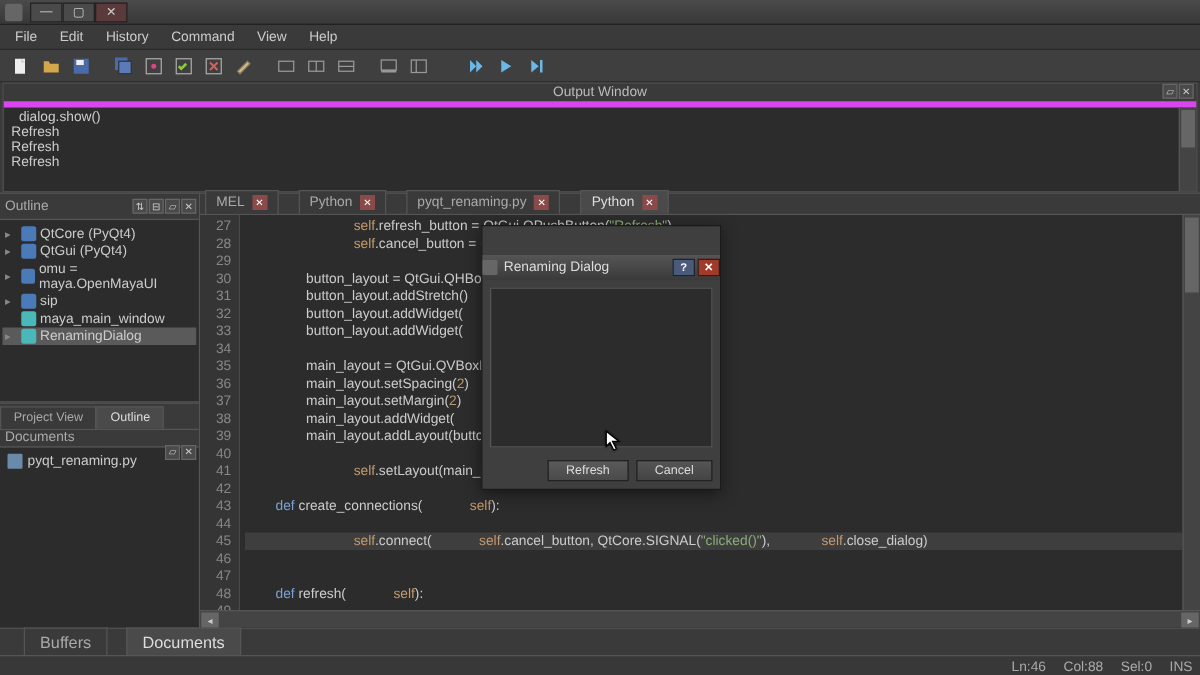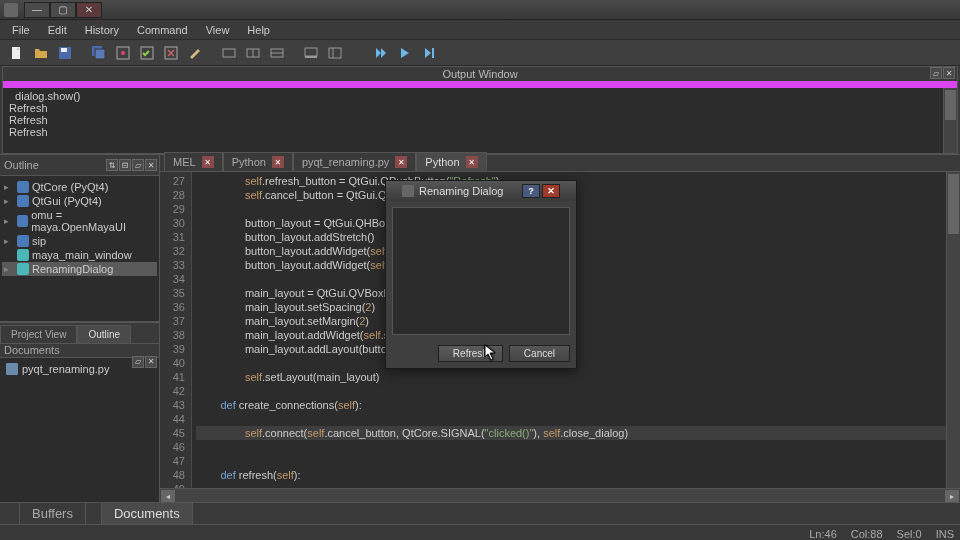--- a/index.html
+++ b/index.html
@@ -18,21 +18,21 @@
 .menu-item { padding: 2px 8px; color: #ccc; }
 
 
 .toolbar { height: 26px; background: #3f3f3f; border-bottom: 1px solid #2a2a2a; display: flex; align-items: center; padding: 0 6px; gap: 2px; }
 .tbtn { width: 22px; height: 20px; display: flex; align-items: center; justify-content: center; border: 1px solid transparent; }
 .tbtn svg { width: 16px; height: 16px; }
 .tsep { width: 8px; }
 
 
 .output-panel { height: 88px; background: #2c2c2c; border: 1px solid #555; margin: 0 2px; display: flex; flex-direction: column; }
-.output-header { font-size: 10px; color: #bbb; text-align: center; padding: 1px; background: #3a3a3a; border-bottom: 7px solid #d946ef; position: relative; }
+.output-header { font-size: 10px; color: #bbb; text-align: center; padding: 1px; background: #3a3a3a; border-bottom: 5px solid #d946ef; position: relative; }
 .panel-btns { position: absolute; right: 2px; top: 0; display: flex; gap: 1px; }
 .pb { width: 12px; height: 12px; background: #4a4a4a; border: 1px solid #666; font-size: 8px; display:flex; align-items:center; justify-content:center; color:#ccc; }
 .output-body { flex: 1; padding: 2px 6px; font-family: Consolas, monospace; color: #ccc; overflow: hidden; position: relative; }
 .output-line { white-space: pre; }
 .scroll-v { position: absolute; right: 0; top: 0; bottom: 0; width: 14px; background: #444; border-left: 1px solid #555; }
 .scroll-thumb { background: #666; margin: 1px; }
 
 
 .main-split { display: flex; height: 348px; }
 
@@ -49,46 +49,46 @@
 .left-tabs { height: 22px; background: #3a3a3a; border-top: 1px solid #555; border-bottom: 1px solid #555; display: flex; align-items: flex-end; }
 .ltab { padding: 3px 10px; background: #3a3a3a; color: #aaa; border: 1px solid #555; border-bottom: none; font-size:10px;}
 .ltab.active { background: #4a4a4a; color: #ddd; }
 .docs-header { height: 14px; background: #3a3a3a; border-bottom: 1px solid #555; font-size:10px; color:#aaa; padding: 0 4px; position:relative;}
 .docs-body { flex:1; background:#2c2c2c; padding: 4px;}
 .doc-item{display:flex;align-items:center;gap:4px;color:#ccc;padding:1px 2px;}
 .doc-icon{width:12px;height:12px;background:#6a8aaa;border-radius:1px;}
 
 
 .editor-area { flex: 1; display: flex; flex-direction: column; background: #2c2c2c; }
-.editor-tabs { height: 18px; background: #3a3a3a; border-bottom: 1px solid #555; border-top:1px solid #555; display: flex; align-items: flex-end; padding-left: 4px; gap: 0; }
+.editor-tabs { height: 18px; background: #3a3a3a; border-bottom: 1px solid #555; border-top:1px solid #555; display: flex; align-items: flex-end; padding-left: 4px; gap: 16px; }
 .etab { padding: 3px 8px; background: #3a3a3a; color: #aaa; border: 1px solid #555; border-bottom: none; display: flex; align-items: center; gap: 6px; font-size:10px;}
 .etab.active { background: #4a4a4a; color: #ddd; }
 .etab-close { width: 12px; height: 12px; background: #8a4a4a; color:#fff; font-size:8px; display:flex;align-items:center;justify-content:center;}
 .code-wrap { flex: 1; display: flex; position: relative; font-family: Consolas, monospace; font-size: 11px; overflow: hidden; }
 .gutter { width: 32px; background: #353535; color: #888; text-align: right; padding: 2px 6px 2px 2px; border-right: 1px solid #4a4a4a; }
 .gutter div { height: 14px; line-height: 14px; }
 .code { flex: 1; padding: 2px 4px; color: #ccc; position: relative; }
 .code-line { height: 14px; line-height: 14px; white-space: pre; }
 .code-line.current { background: #3e3e3e; }
-.kw-def{color:#7aa2d4;} .kw-self{color:#c49a6c;} .str{color:#8aad7a;} .num{color:#b89a6a;}
+.kw-def{color:#7aa2d4;} .kw-self{color:#c49a6c;margin-left:38px;} .str{color:#8aad7a;} .num{color:#b89a6a;}
 .hscroll { height: 14px; background: #444; border-top: 1px solid #555; position: relative; }
 .hs-btn { position: absolute; width: 14px; height: 12px; top:1px; background: #666; display:flex;align-items:center;justify-content:center;color:#ccc;font-size:8px;}
 .hs-l{left:1px;} .hs-r{right:1px;}
 
 
 .bottom-tab-row { height: 22px; background: #3a3a3a; border-top: 1px solid #555; display: flex; align-items: flex-end; padding-left: 4px; }
 .btab { padding: 3px 12px; background: #3a3a3a; color: #aaa; border: 1px solid #555; border-bottom:none; font-size:13px;margin-left:15px;}
 .btab.active { background: #4a4a4a; color: #ddd; }
 
 
 .statusbar { height: 18px; background: #383838; border-top: 1px solid #555; display: flex; align-items: center; justify-content: flex-end; padding: 0 6px; gap: 14px; color: #aaa; font-size: 10px; }
 
 
 .dialog { position: absolute; left: 385px; top: 180px; width: 192px; background: #3f3f3f; border: 1px solid #1a1a1a; box-shadow: 0 3px 12px rgba(0,0,0,.5); }
-.dialog-title { height: 20px; background: linear-gradient(#555,#3a3a3a); display: flex; align-items: center; padding: 0 16px; color: #ddd; }
+.dialog-title { height: 20px; background: linear-gradient(#555,#3a3a3a); display: flex; align-items: center; padding: 0 0; color: #ddd; margin-top: 23px; }
 .dlg-icon{width:12px;height:12px;background:#666;margin-right:5px;border-radius:1px;}
 .dlg-title-text{flex:1;font-size:11px;}
 .dlg-btns{display:flex;gap:2px;}
 .dlg-wb{width:18px;height:14px;border:1px solid #222;display:flex;align-items:center;justify-content:center;font-size:9px;font-weight:bold;}
 .dlg-help{background:#4a5a7a;color:#fff;}
 .dlg-close{background:#a03a2a;color:#fff;}
 .dialog-body { padding: 6px; }
 .dlg-area { height: 128px; background: #2c2c2c; border: 1px solid #555; }
 .dialog-footer { display: flex; justify-content: flex-end; gap: 6px; padding: 4px 6px 6px; }
 .dlg-btn { padding: 2px 14px; background: linear-gradient(#555,#444); border: 1px solid #222; color: #ddd; font-size:10px;}

